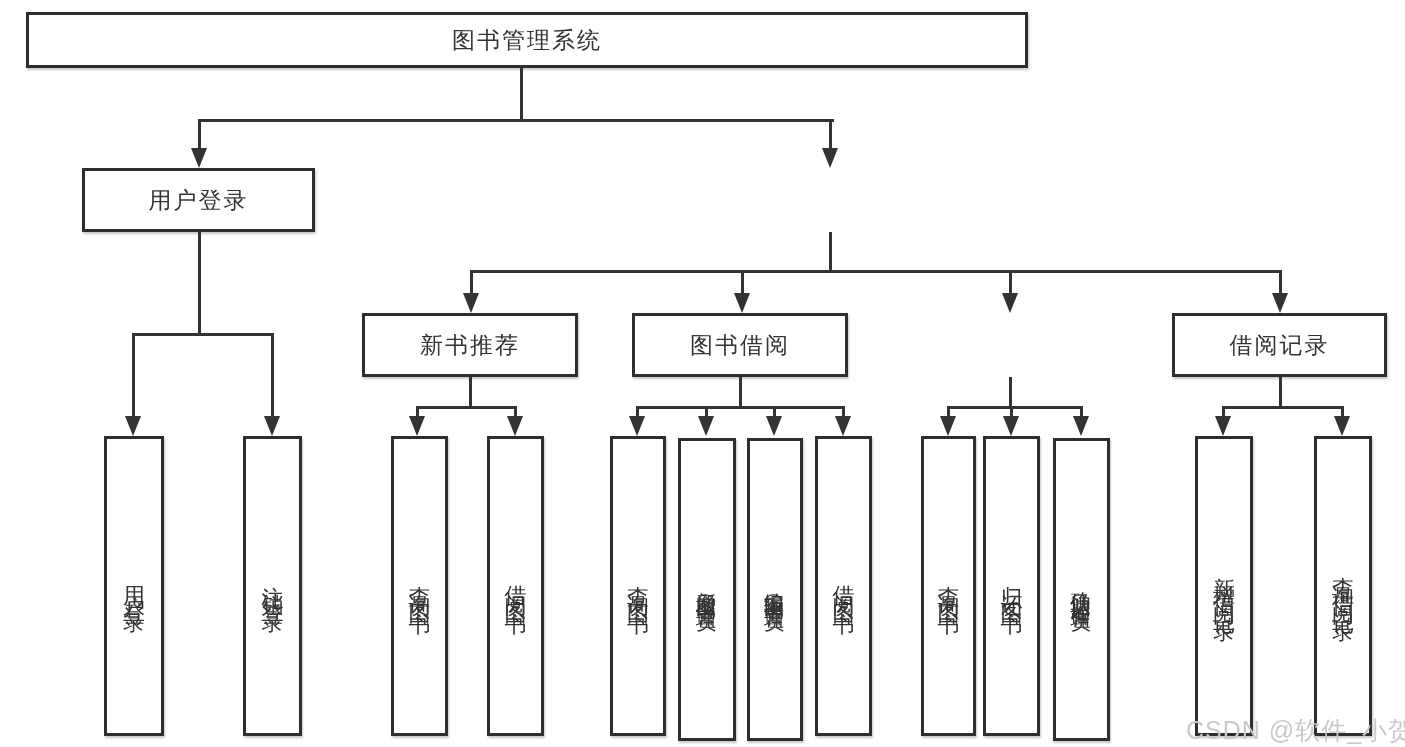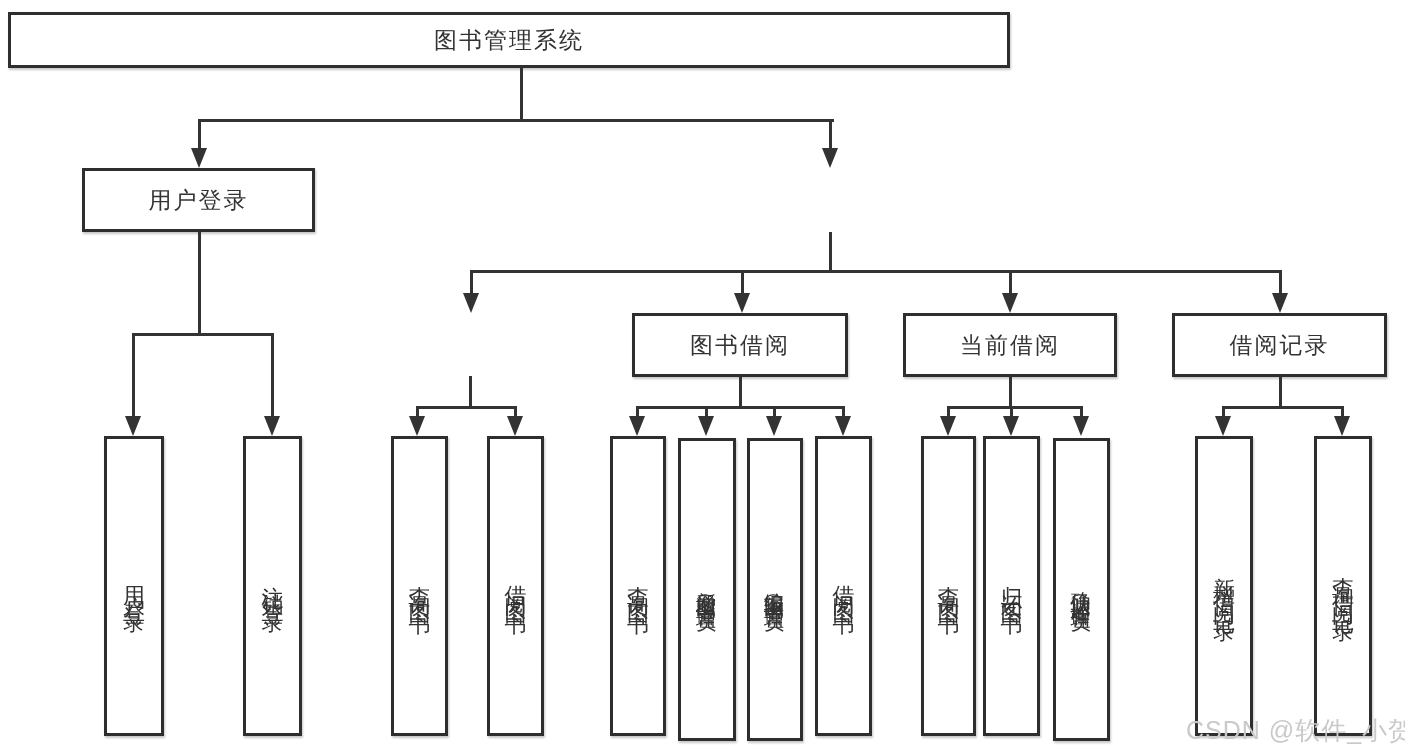--- a/index.html
+++ b/index.html
@@ -14,33 +14,33 @@
   .ah{position:absolute;width:0;height:0;border-left:8px solid transparent;
       border-right:8px solid transparent;border-top:20px solid #333333;}
   .wm{position:absolute;left:1186px;top:714px;font-size:25px;color:#c9c9c9;
       letter-spacing:1px;white-space:nowrap;z-index:5;}
 </style>
 </head>
 <body>
 
 <div class="stage">
 
-  <div class="b" style="left:8px;top:12px;width:1002px;height:56px">
+  <div class="b" style="left:26px;top:12px;width:1002px;height:56px">
       <span class="t">图书管理系统</span>
     </div>
 
   <div class="b" style="left:82px;top:168px;width:233px;height:64px">
       <span class="t">用户登录</span>
     </div>
 
+  <div class="b" style="left:362px;top:313px;width:216px;height:64px">
+      <span class="t">新书推荐</span>
+    </div>
   <div class="b" style="left:632px;top:313px;width:216px;height:64px">
       <span class="t">图书借阅</span>
-    </div>
-  <div class="b" style="left:903px;top:313px;width:214px;height:64px">
-      <span class="t">当前借阅</span>
     </div>
   <div class="b" style="left:1172px;top:313px;width:215px;height:64px">
       <span class="t">借阅记录</span>
     </div>
 
   <div class="b bv" style="left:104px;top:436px;width:60px;height:300px">
       <span class="t">用户登录</span>
     </div>
   <div class="b bv" style="left:243px;top:436px;width:59px;height:300px">
       <span class="t">注销登录</span>

